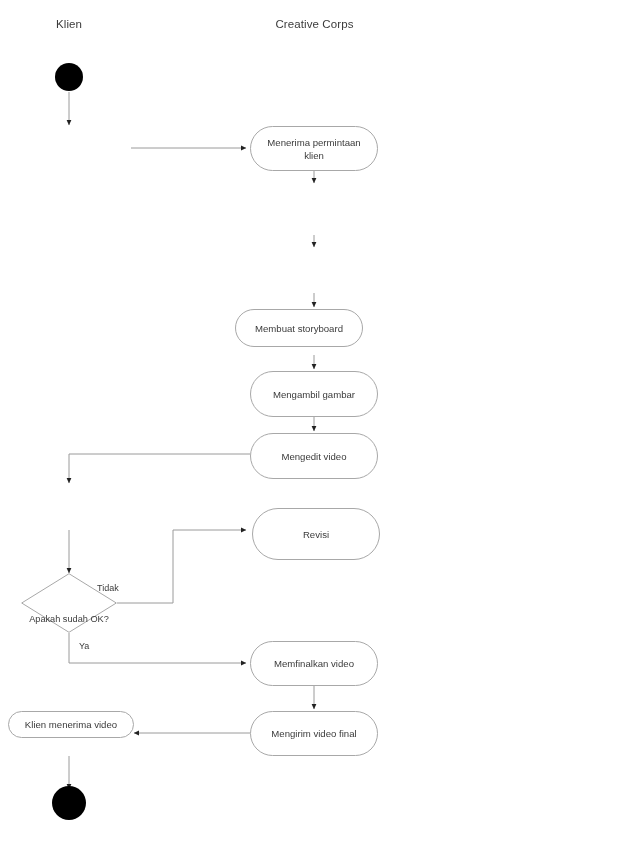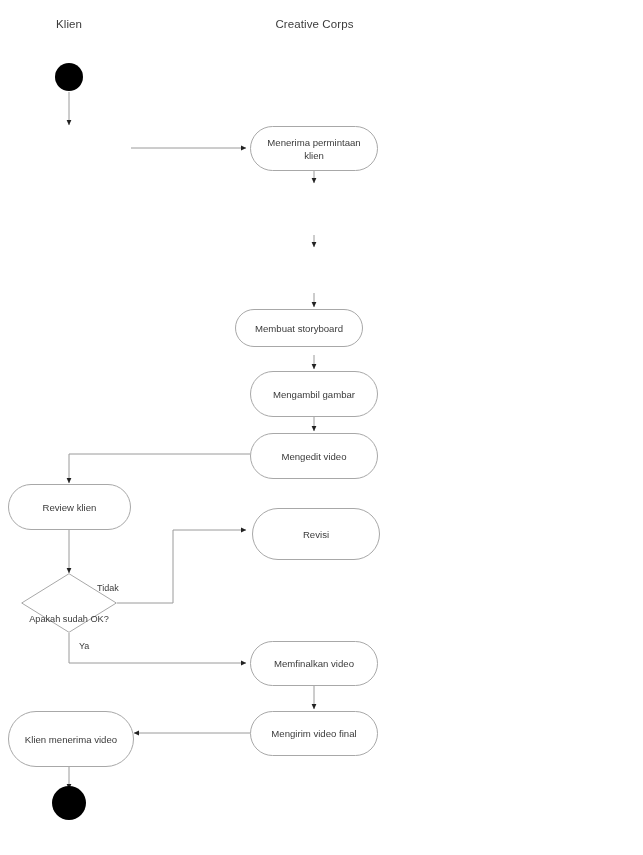--- a/index.html
+++ b/index.html
@@ -119,23 +119,20 @@
   </div>
 
   <div class="activity-node" style="left:250px; top:371px; width:128px; height:46px;">
     <span>Mengambil gambar</span>
   </div>
 
   <div class="activity-node" style="left:250px; top:433px; width:128px; height:46px;">
     <span>Mengedit video</span>
   </div>
 
-  <div class="activity-node" style="left:8px; top:484px; width:123px; height:46px;">
-    <span>Review klien</span>
-  </div>
 
   <svg style="position:absolute; left:21px; top:573px; width:96px; height:60px;" viewBox="0 0 96 60" xmlns="http://www.w3.org/2000/svg">
     <path d="M48,0.7 L95.3,30 L48,59.3 L0.7,30 z" fill="#ffffff" stroke="#a8a8a8" stroke-width="1"></path>
   </svg>
   <div class="decision-label" style="left:19px; top:593px; width:100px;">Apakah sudah OK?</div>
 
   <div class="edge-label" style="left:97px; top:583px;">Tidak</div>
   <div class="edge-label" style="left:79px; top:641px;">Ya</div>
 
   <div class="activity-node" style="left:252px; top:508px; width:128px; height:52px;">
@@ -143,19 +140,19 @@
   </div>
 
   <div class="activity-node" style="left:250px; top:641px; width:128px; height:45px;">
     <span>Memfinalkan video</span>
   </div>
 
   <div class="activity-node" style="left:250px; top:711px; width:128px; height:45px;">
     <span>Mengirim video final</span>
   </div>
 
-  <div class="activity-node" style="left:8px; top:711px; width:126px; height:56px;justify-content:center;">
+  <div class="activity-node" style="left:8px; top:711px; width:126px; height:27px;justify-content:center;">
     <span>Klien menerima video</span>
   </div>
 
   <div class="terminal-node" style="left:52px; top:786px; width:34px; height:34px;"></div>
 
 </div>
 
 </body></html>

